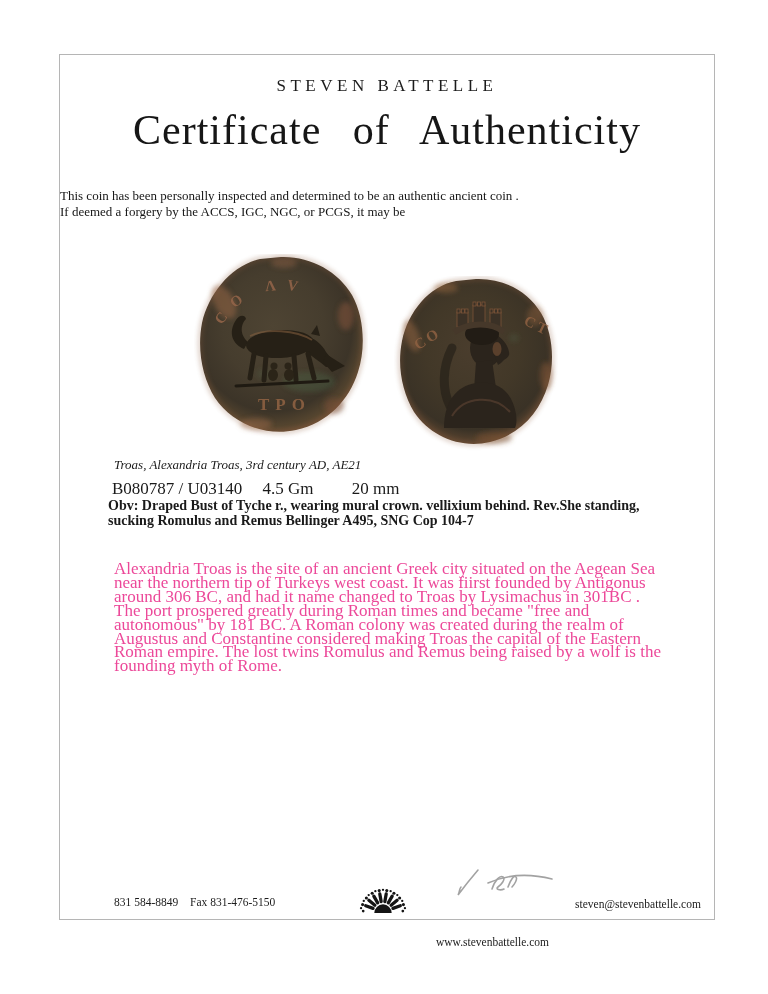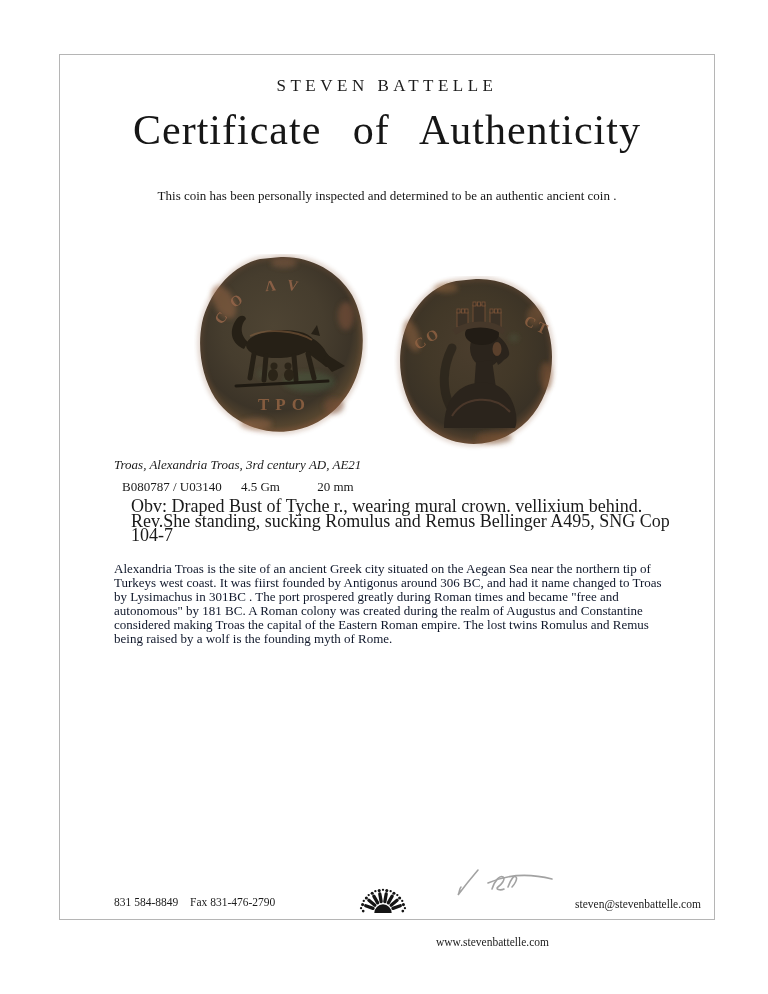--- a/index.html
+++ b/index.html
@@ -3,49 +3,50 @@
 <meta charset="utf-8">
 <style>
   html,body{margin:0;padding:0;background:#ffffff;}
   .page{position:relative;width:768px;height:994px;background:#ffffff;overflow:hidden;
         font-family:"Liberation Serif",serif;color:#1a1a1a;}
   .cert{position:absolute;left:59px;top:54px;width:654px;height:864px;border:1px solid #b5b5b5;background:#ffffff;}
   .abs{position:absolute;}
   .brand{top:21px;left:0;right:0;text-align:center;font-size:17px;letter-spacing:4.5px;color:#1b1b1b;white-space:nowrap;}
   .script-title{top:46px;left:0;right:0;text-align:center;font-size:42px;
         word-spacing:20px;letter-spacing:1px;line-height:1.4;color:#161616;white-space:nowrap;}
-  .statement{top:133px;left:0;right:0;text-align:center;font-size:13px;line-height:16px;color:#161616;}
+  .statement{top:133px;left:0;right:0;font-size:13px;line-height:16px;color:#161616;}
   .coin1{left:134px;top:199px;}
   .coin2{left:334px;top:221px;}
   .d-line1{left:54px;top:402px;font-size:13px;font-style:italic;}
-  .d-line2{left:62px;top:424px;font-size:13px;}
+  .d-line2{left:52px;top:424px;font-size:17px;}
   .d-line2 .wt{margin-left:16px;}
   .d-line2 .dia{margin-left:34px;}
-  .d-desc{left:71px;top:444px;width:560px;font-size:18px;line-height:14.5px;}
-  .para{left:54px;top:507px;width:556px;font-size:13px;line-height:13.9px;color:#0f172a;}
+  .d-desc{left:48px;top:444px;width:560px;font-size:14px;line-height:14.5px;font-weight:bold;}
+  .para{left:54px;top:507px;width:556px;font-size:17px;line-height:13.9px;color:#ec4899;}
   .foot{font-size:11.5px;color:#1b1b1b;white-space:nowrap;}
   .phone{left:54px;top:841px;}
   .fax{left:130px;top:841px;}
   .website{left:376px;top:881px;}
   .email{left:489px;top:843px;margin-left:26px;}
   .logo{left:292px;top:830px;}
   .signature{left:388px;top:810px;}
 </style>
 </head>
 <body>
 
 <div class="page">
   <div class="cert">
 
     <div class="abs brand">STEVEN BATTELLE</div>
 
     <div class="abs script-title">Certificate of Authenticity</div>
 
     <div class="abs statement">
       <div>This coin has been personally inspected and determined to be an authentic ancient coin .</div>
+      <div>If deemed a forgery by the ACCS, IGC, NGC, or PCGS, it may be</div>
     </div>
 
     <svg class="abs coin1" width="174" height="184" viewBox="0 0 174 184">
       <defs>
         <radialGradient id="cg1" cx="45%" cy="40%" r="62%">
           <stop offset="0%" stop-color="#4e4433"></stop>
           <stop offset="50%" stop-color="#463d2e"></stop>
           <stop offset="78%" stop-color="#3c3428"></stop>
           <stop offset="92%" stop-color="#55452f"></stop>
           <stop offset="100%" stop-color="#6e4f35"></stop>
@@ -154,21 +155,21 @@
       <span>B080787 / U03140</span>
       <span class="wt">4.5 Gm</span>
       <span class="dia">20 mm</span>
     </div>
 
     <div class="abs d-desc">Obv: Draped Bust of Tyche r., wearing mural crown. vellixium behind. Rev.She standing, sucking Romulus and Remus  Bellinger A495, SNG Cop 104-7</div>
 
     <div class="abs para">Alexandria Troas is the site of an ancient Greek city situated on the Aegean Sea near the northern tip of Turkeys west coast. It was fiirst founded by Antigonus around 306 BC, and had it name changed to Troas by Lysimachus in 301BC . The port prospered greatly during Roman times and became  "free and autonomous" by 181 BC. A Roman colony was created during the realm of Augustus and Constantine considered making Troas the capital of the Eastern Roman empire. The lost twins Romulus and Remus being raised by a wolf is the founding myth of Rome.</div>
 
     <div class="abs foot phone">831 584-8849</div>
-    <div class="abs foot fax">Fax 831-476-2790</div>
+    <div class="abs foot fax">Fax 831-476-5150</div>
 
     <svg class="abs logo" width="62" height="29" viewBox="0 0 64 30">
       <g fill="#141414">
         <path d="M23,29 A9,9 0 0 1 41,29 Z"></path>
         <circle cx="53.1" cy="20.3" r="1.6"></circle>
           <circle cx="49.2" cy="13.5" r="1.6"></circle>
         <circle cx="43.3" cy="8.5" r="1.6"></circle>
           <circle cx="35.9" cy="5.8" r="1.6"></circle>
         <circle cx="28.1" cy="5.8" r="1.6"></circle>
           <circle cx="20.8" cy="8.5" r="1.6"></circle>

